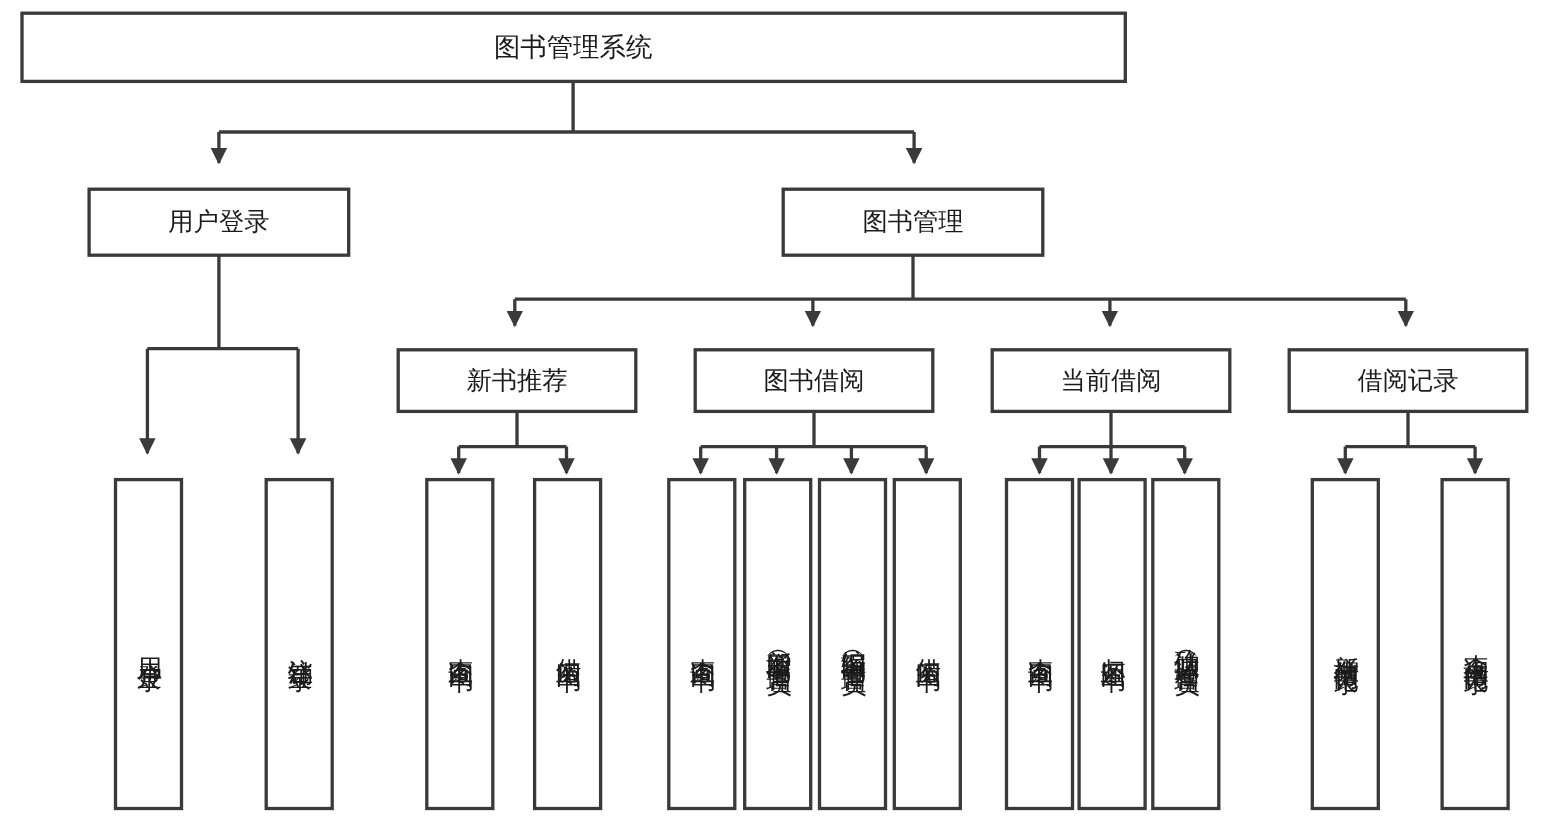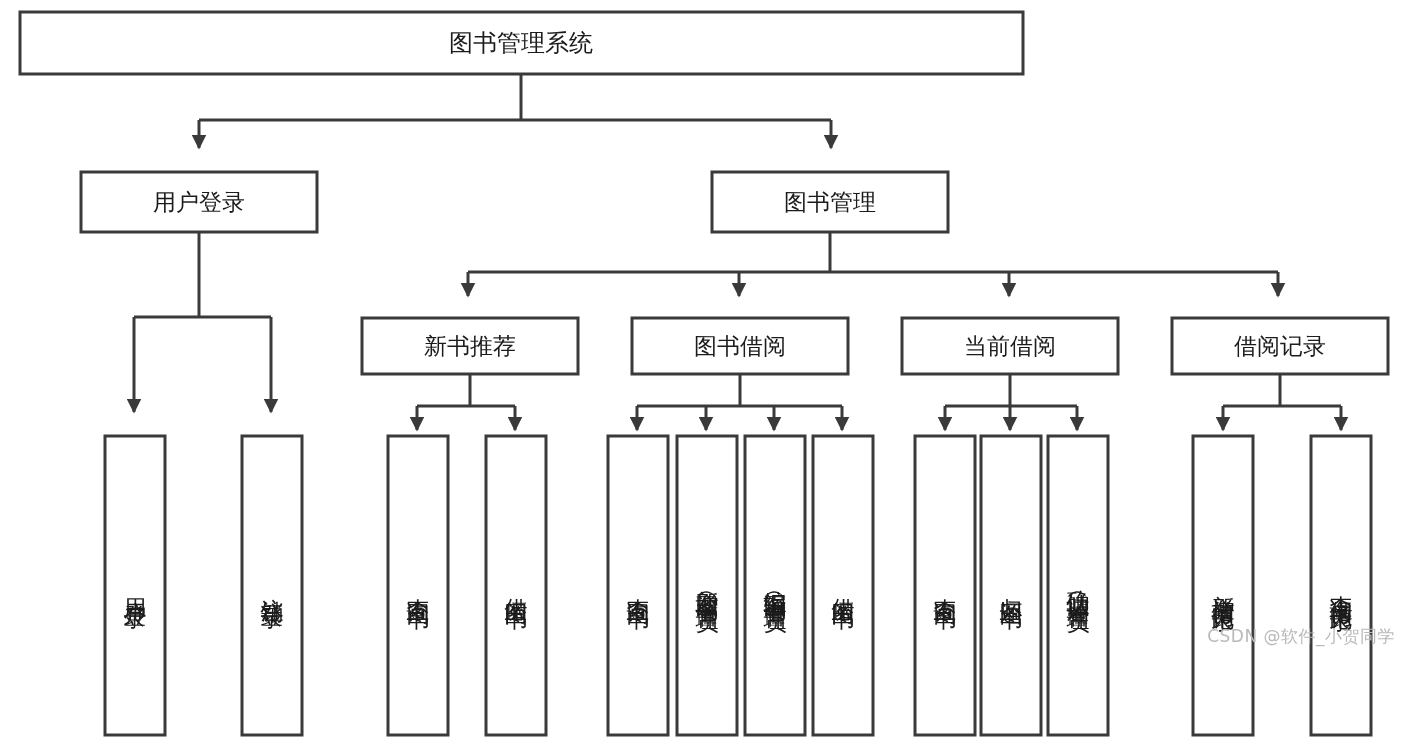--- a/index.html
+++ b/index.html
@@ -268,15 +268,14 @@
     <span class="vtext">确认归还（管理员）</span>
   </div>
 
   <div class="vtext-wrap" style="left:1193px; top:436px; width:60px; height:299px;">
     <span class="vtext">新增借阅记录</span>
   </div>
   <div class="vtext-wrap" style="left:1311px; top:436px; width:60px; height:299px;">
     <span class="vtext">查询借阅记录</span>
   </div>
 
-  <div class="watermark">CSDN @软件_小贺同学</div>
 
 </div>
 
 </body></html>

